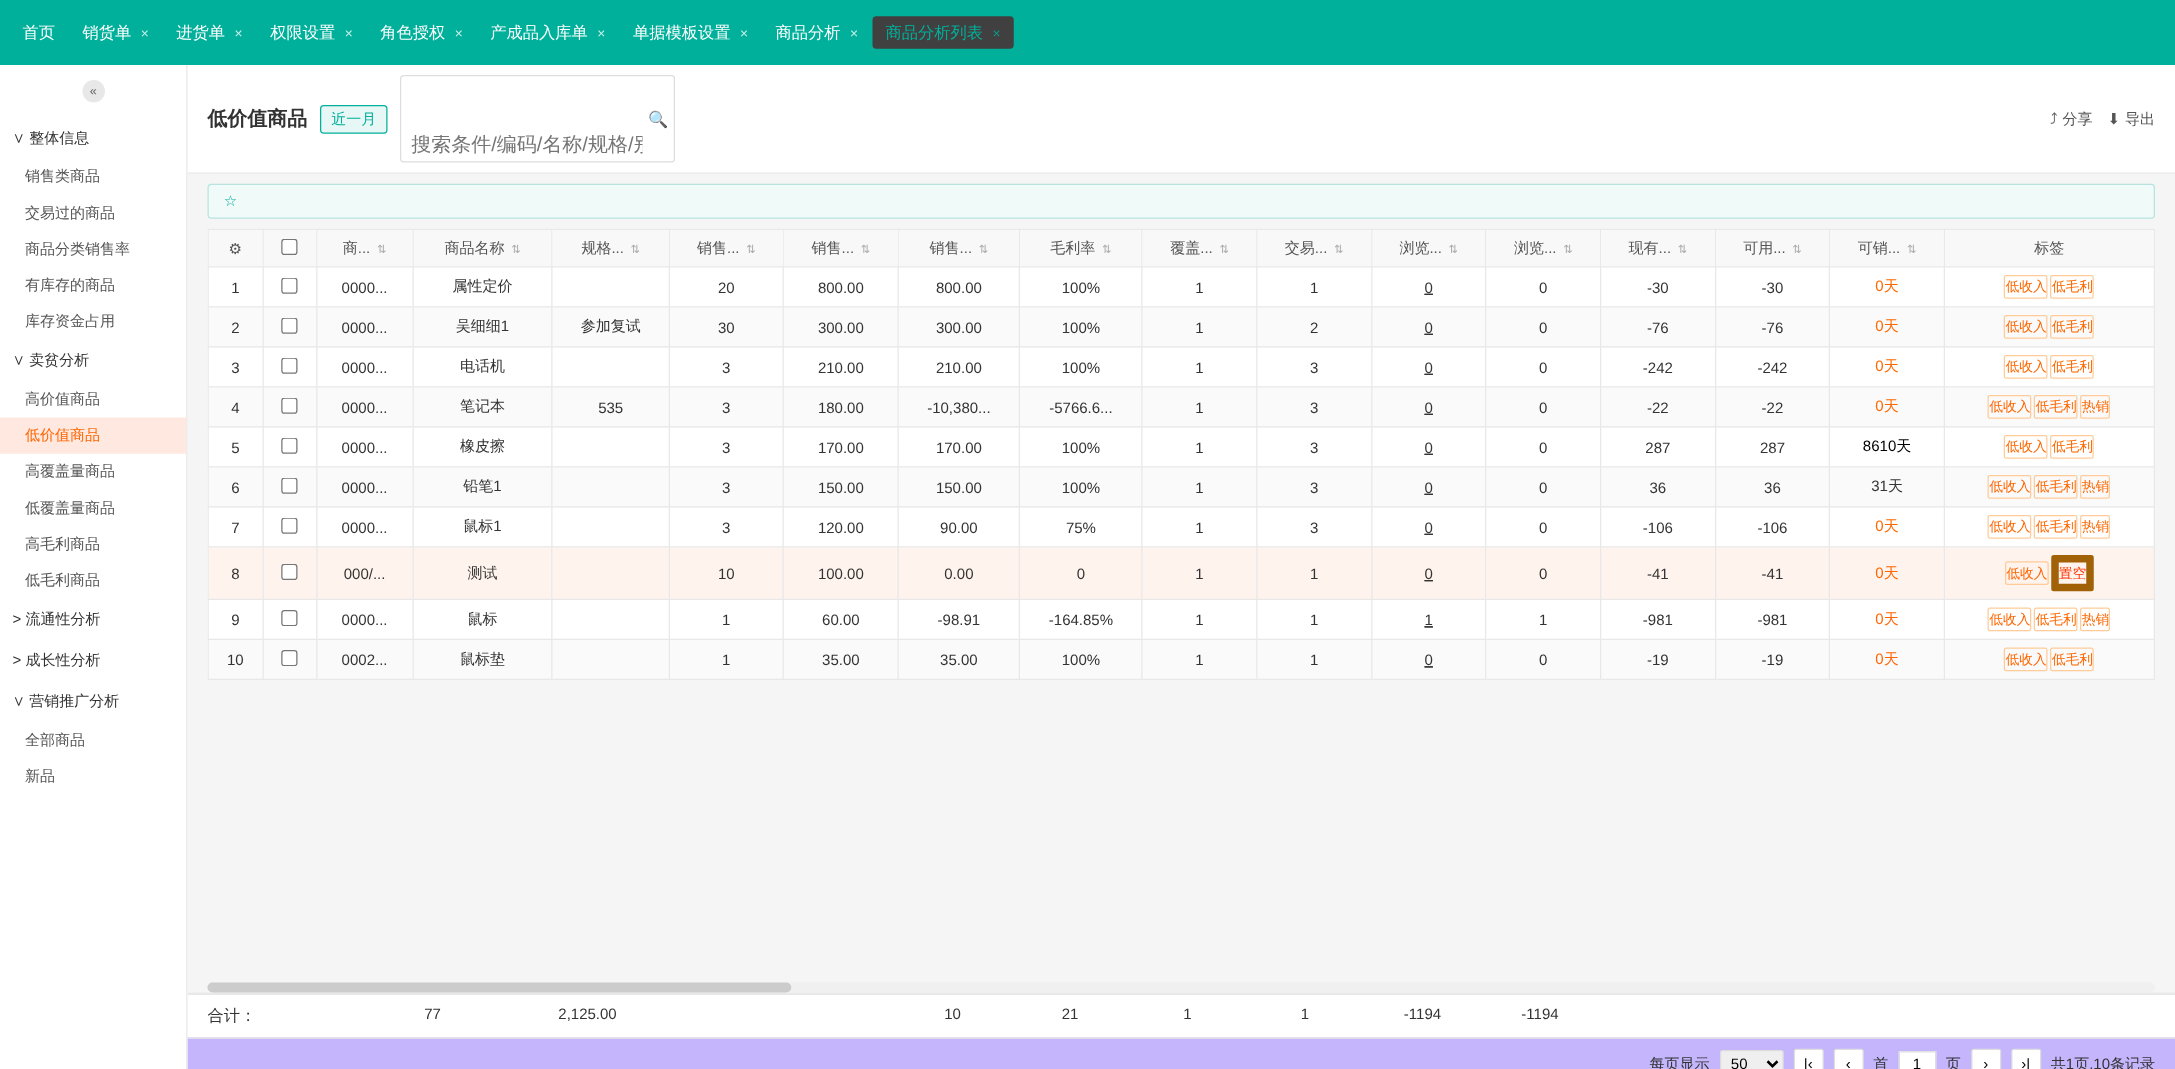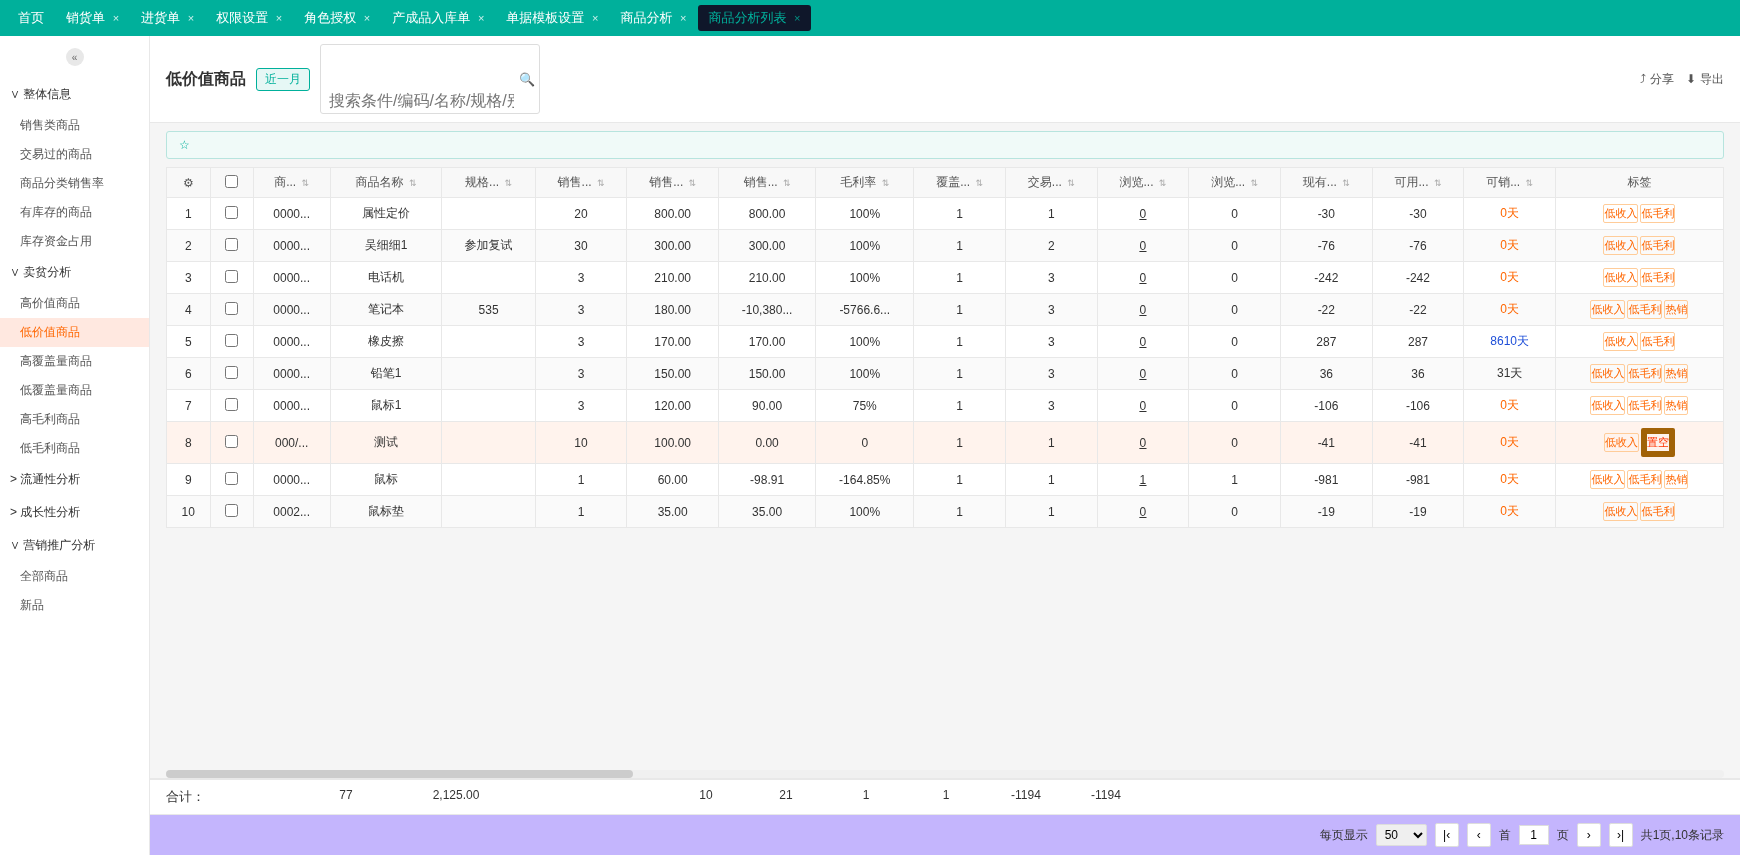--- a/index.html
+++ b/index.html
@@ -3,33 +3,33 @@
   <meta charset="utf-8">
   <style>
     * { box-sizing: border-box; margin: 0; padding: 0; }
     body { font-family: 'Microsoft YaHei', Arial, sans-serif; font-size: 12px; background: #f5f5f5; color: #333; overflow: hidden; }
     
     
     .top-nav {
       background: #00b09b;
       display: flex;
       align-items: center;
-      height: 36px;
+      height: 52px;
       padding: 0 8px;
       gap: 2px;
     }
     .nav-item {
       color: #fff;
       padding: 4px 10px;
       cursor: pointer;
       font-size: 13px;
       border-radius: 3px;
       white-space: nowrap;
     }
-    .nav-item.active { background: #0f172a; color: #00b09b; }
+    .nav-item.active { background: #404040; color: #00b09b; }
     .nav-item .close-x { margin-left: 4px; font-size: 11px; opacity: 0.8; }
 
     
     .main-layout {
       display: flex;
       height: calc(100vh - 36px);
     }
 
     
     .sidebar {
@@ -190,21 +190,21 @@
       gap: 0;
     }
     .total-label {
       font-size: 13px;
       color: #333;
       font-weight: 500;
       min-width: 120px;
     }
     .total-cells {
       display: flex;
-      gap: 0;
+      gap: 14px;
       font-size: 12px;
       flex: 1;
     }
     .total-cell {
       min-width: 80px;
       text-align: center;
       padding: 0 8px;
     }
 
     
@@ -467,21 +467,21 @@
     <td>3</td>
     <td>170.00</td>
     <td>170.00</td>
     <td>100%</td>
     <td>1</td>
     <td>3</td>
     <td><span class="zero-link"><u>0</u></span></td>
     <td>0</td>
     <td>287</td>
     <td>287</td>
-    <td style="color:#1d4ed8">8610天</td>
+    <td style="color:#000000">8610天</td>
     <td><span class="tag tag-orange">低收入</span><span class="tag tag-orange">低毛利</span></td>
   </tr>
             <tr>
     <td>6</td>
     <td><input type="checkbox" style=""></td>
     <td>0000...</td>
     <td>铅笔1</td>
     <td></td>
     <td>3</td>
     <td>150.00</td>

